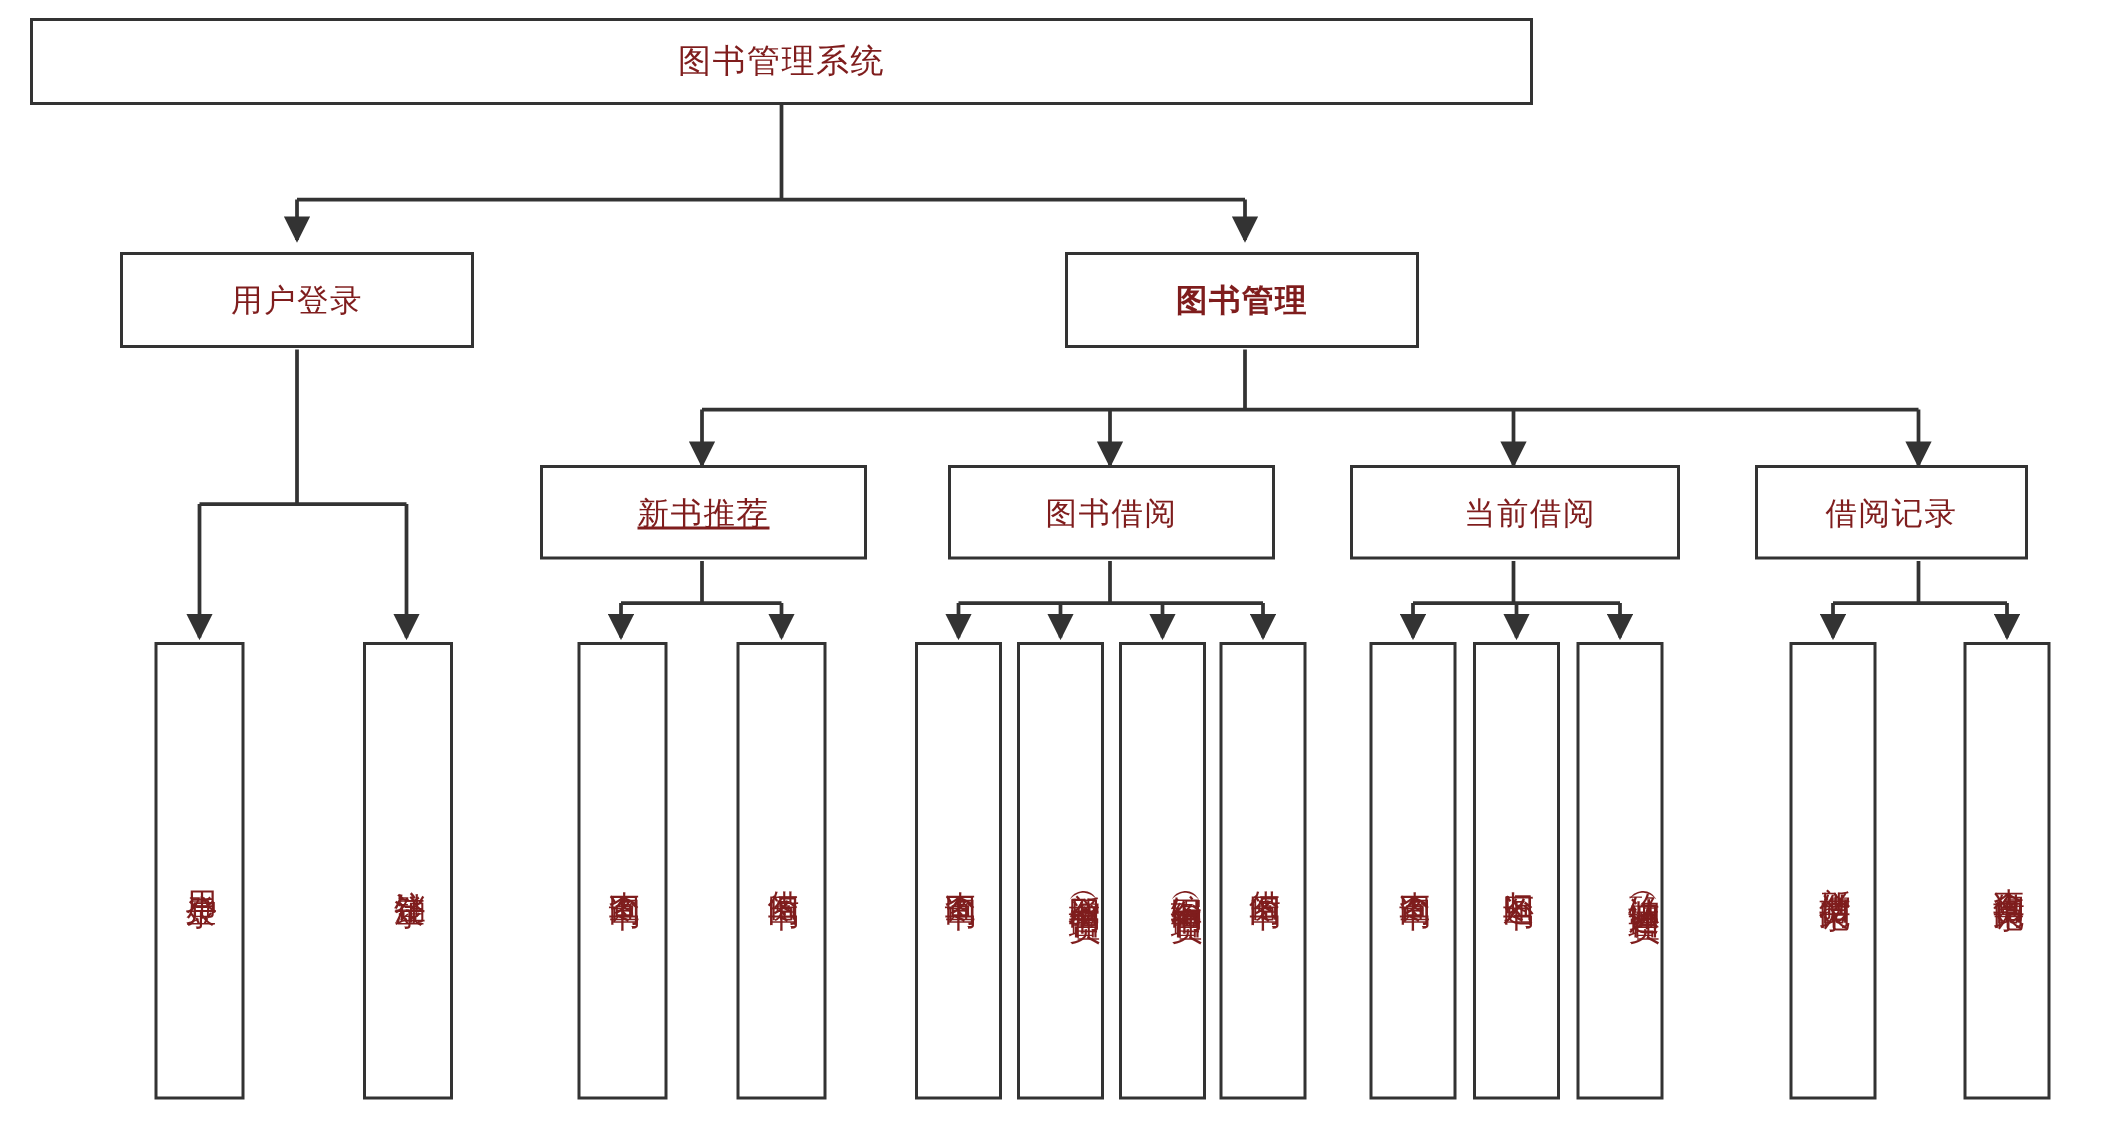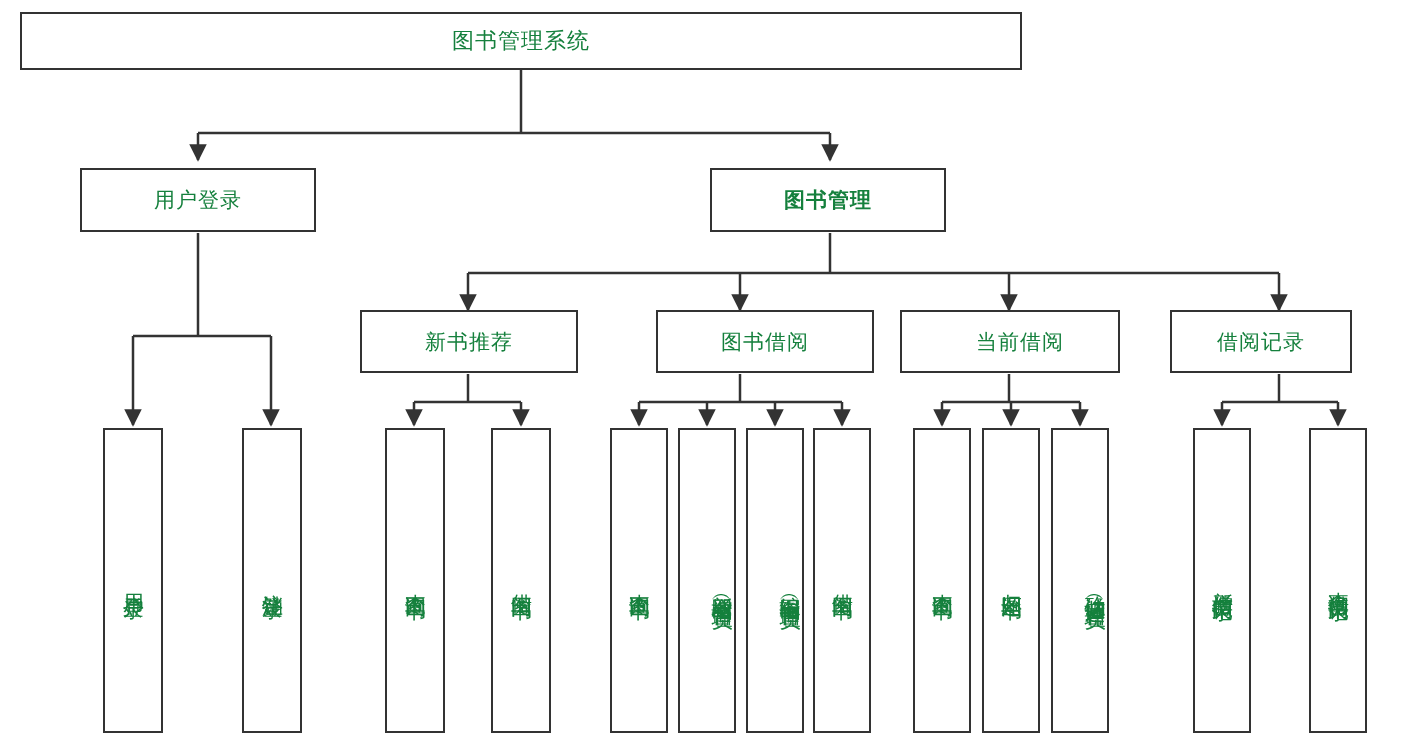--- a/index.html
+++ b/index.html
@@ -26,21 +26,21 @@
     pointer-events: none;
   }
   .node {
     position: absolute;
     box-sizing: border-box;
     background: #ffffff;
     border: 2px solid #333333;
     display: flex;
     align-items: center;
     justify-content: center;
-    color: #15803d;
+    color: #7f1d1d;
     z-index: 2;
   }
   .node-h {
     font-size: 21px;
     letter-spacing: 1px;
     white-space: nowrap;
   }
   .node-root {
     font-size: 22px;
   }
@@ -130,24 +130,24 @@
     <span>图书管理系统</span>
   </div>
 
   <div class="node node-h" style="left:80px; top:168px; width:236px; height:64px;">
     <span>用户登录</span>
   </div>
   <div class="node node-h" style="left:710px; top:168px; width:236px; height:64px;font-weight:bold;">
     <span>图书管理</span>
   </div>
 
-  <div class="node node-h" style="left:360px; top:310px; width:218px; height:63px;">
+  <div class="node node-h" style="left:360px; top:310px; width:218px; height:63px;text-decoration:underline;">
     <span>新书推荐</span>
   </div>
-  <div class="node node-h" style="left:632px; top:310px; width:218px; height:63px;margin-left:24px;">
+  <div class="node node-h" style="left:632px; top:310px; width:218px; height:63px;">
     <span>图书借阅</span>
   </div>
   <div class="node node-h" style="left:900px; top:310px; width:220px; height:63px;padding-left:20px;">
     <span>当前借阅</span>
   </div>
   <div class="node node-h" style="left:1170px; top:310px; width:182px; height:63px;">
     <span>借阅记录</span>
   </div>
 
   <div class="node node-v midpos" style="left:103px; top:428px; width:60px; height:305px;">

